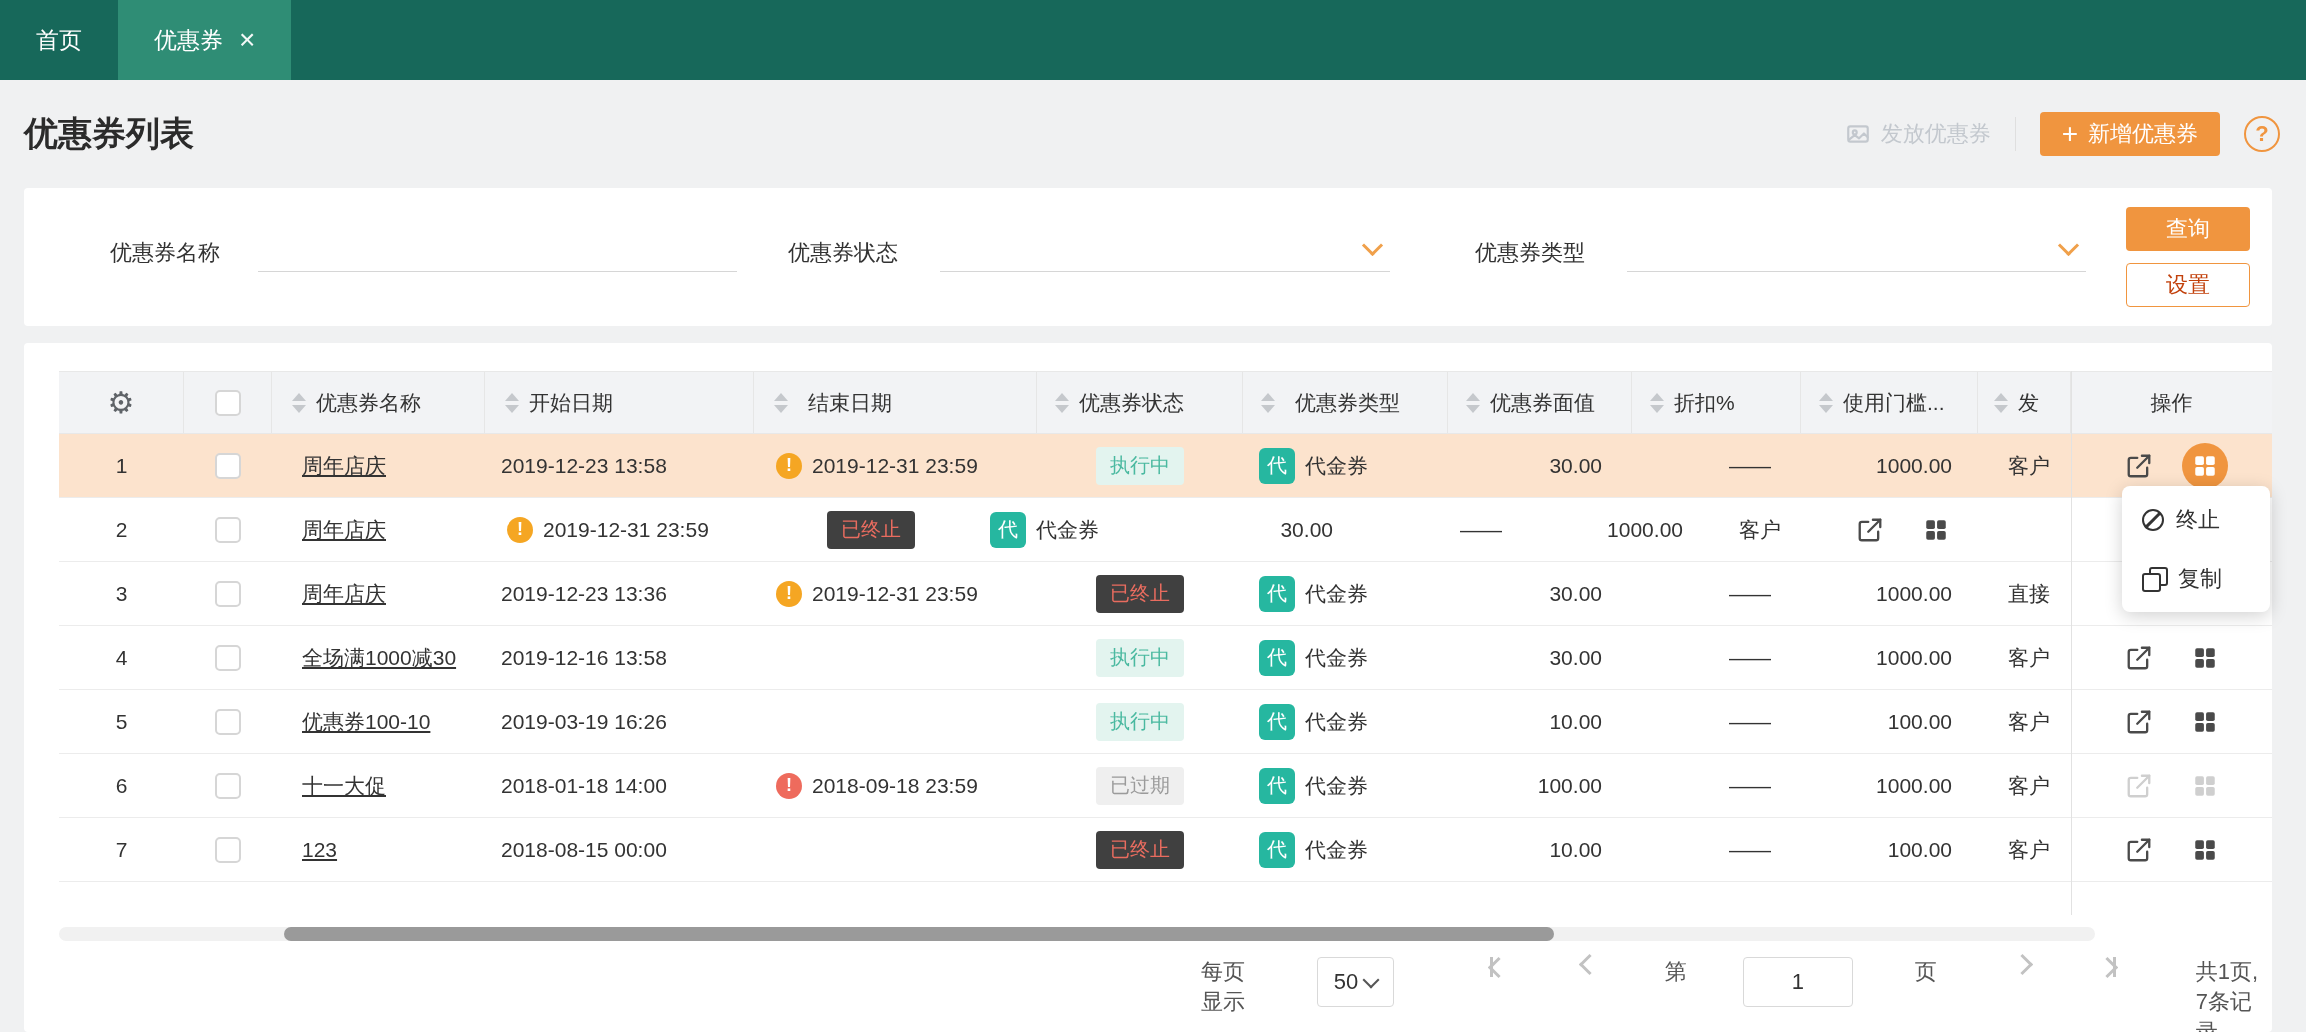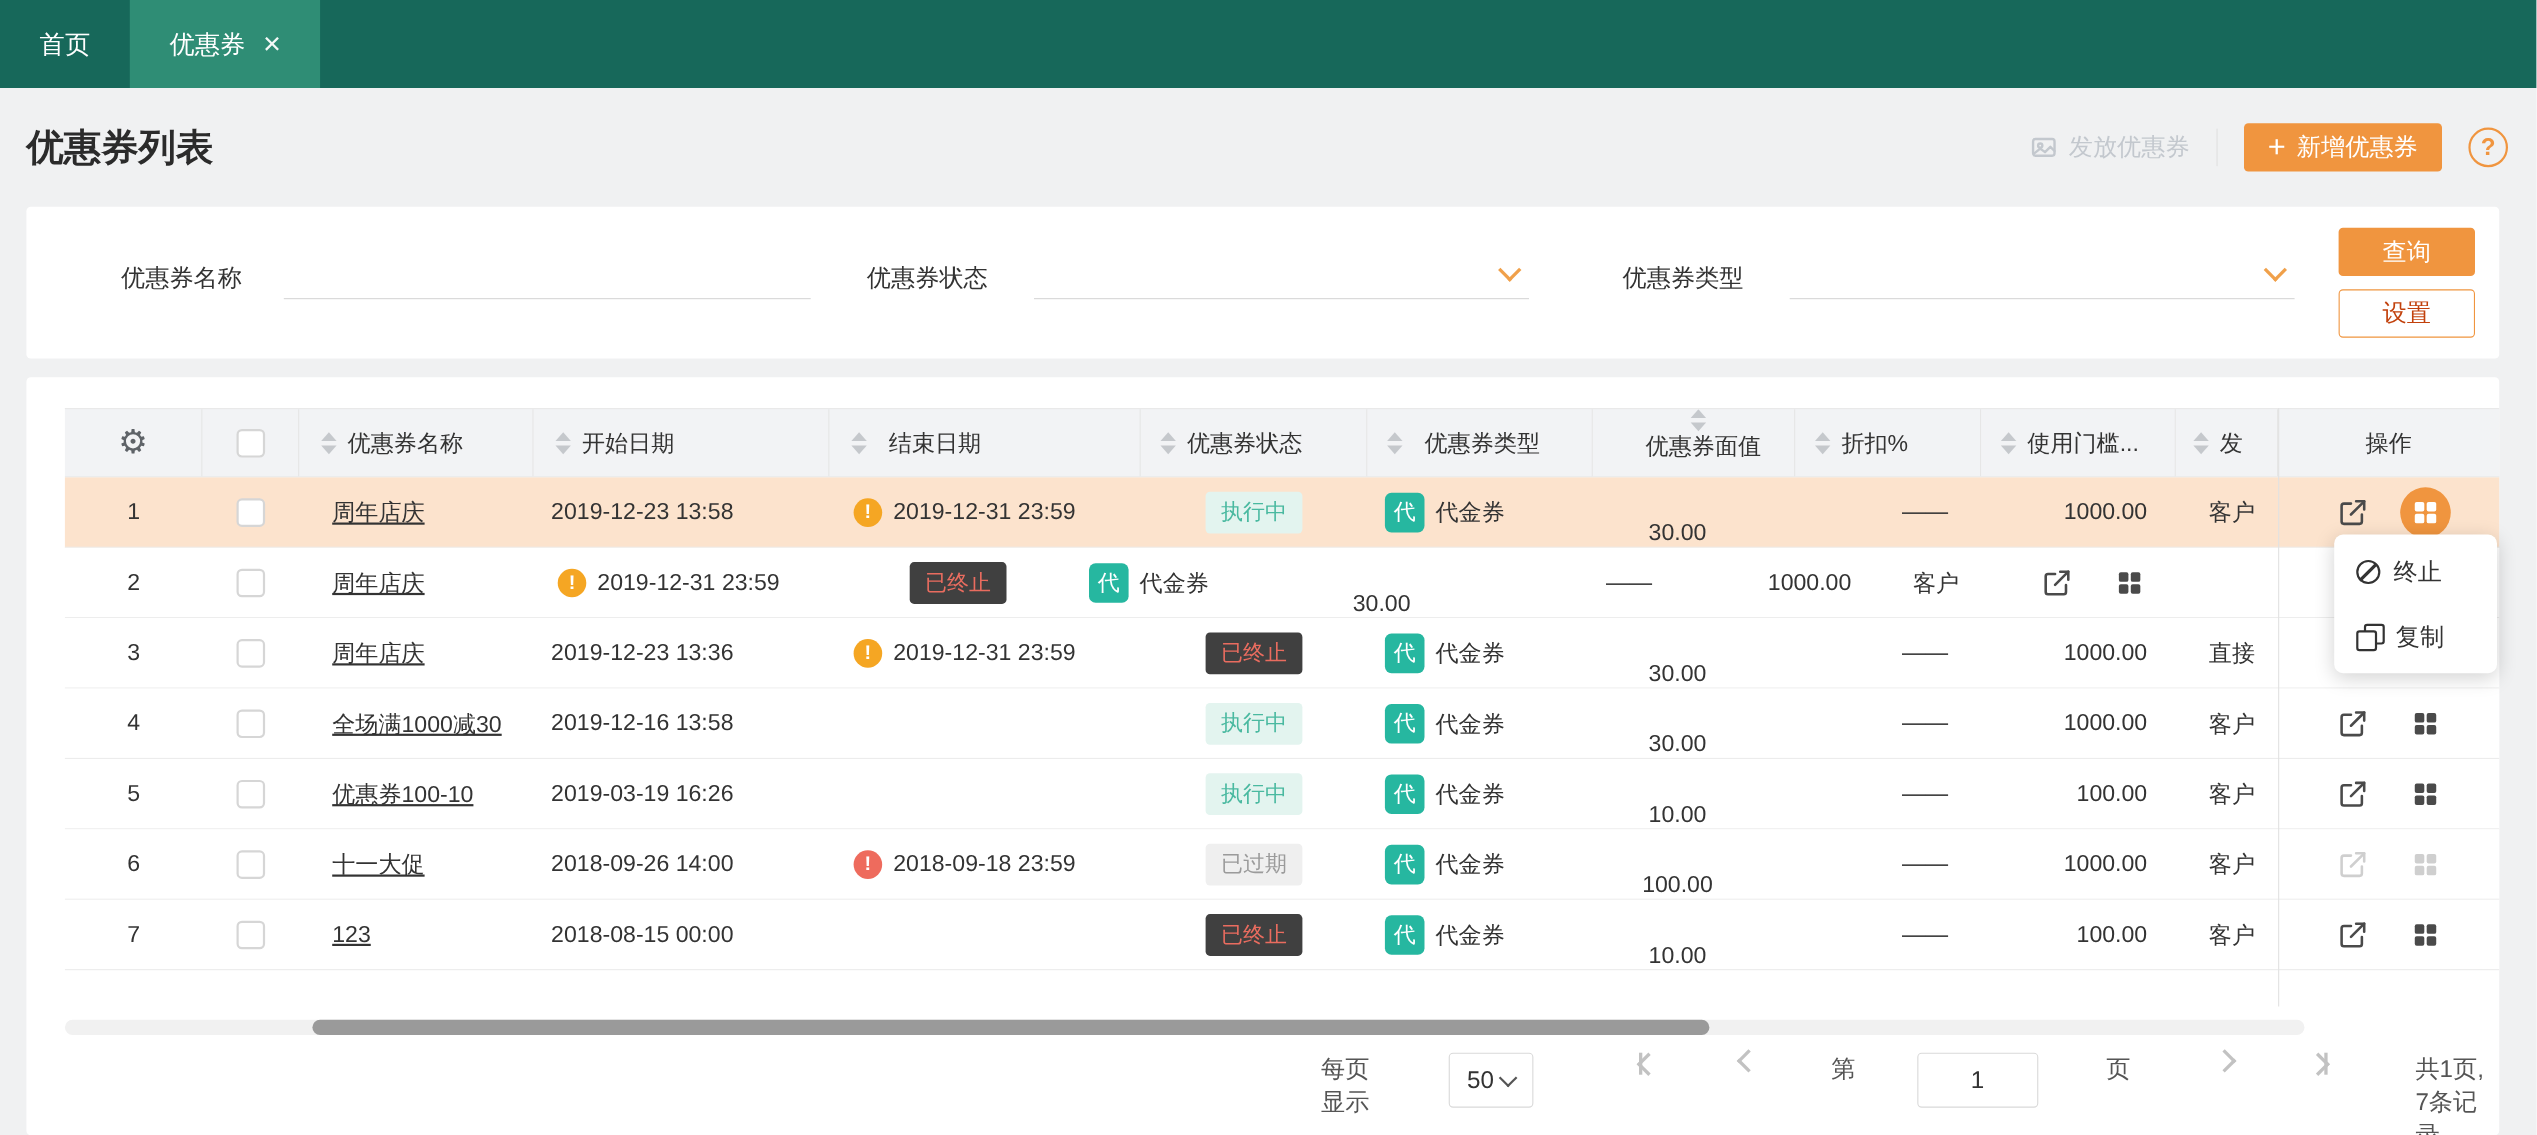--- a/index.html
+++ b/index.html
@@ -48,21 +48,21 @@
   .trow { display:flex; height:64px; border-bottom:1px solid #ececec; background:#fff; font-size:21px; }
   .trow.hl { background:#FCE3CD; }
   .cell { display:flex; align-items:center; height:100%; flex:none; overflow:hidden; white-space:nowrap; }
   .c0 { width:125px; justify-content:center; }
   .c1 { width:88px;  justify-content:center; }
   .c2 { width:213px; padding-left:30px; }
   .c3 { width:269px; padding-left:16px; }
   .c4 { width:283px; padding-left:22px; gap:10px; }
   .c5 { width:206px; justify-content:center; }
   .c6 { width:205px; padding-left:16px; gap:10px; }
-  .c7 { width:184px; justify-content:flex-end; padding-right:30px;flex-direction:column; }
+  .c7 { width:184px; justify-content:flex-end; padding-right:30px; }
   .c8 { width:169px; justify-content:flex-end; padding-right:30px; }
   .c9 { width:177px; justify-content:flex-end; padding-right:26px; }
   .c10{ width:93px;  padding-left:30px; }
   .c11{ width:201px; justify-content:center; gap:20px; }
   .thead .c2,.thead .c3,.thead .c4 { padding-left:20px; }
   .thead .c5,.thead .c6 { justify-content:flex-start; padding-left:18px; }
   .thead .c7,.thead .c8,.thead .c9 { justify-content:flex-start; padding-left:18px; padding-right:0; }
   .thead .c10 { padding-left:16px; }
   .thead .c11 { justify-content:center; }
 
@@ -458,21 +458,21 @@
     </div>
   </div>
           <div class="trow">
     <div class="cell c0">6</div>
     <div class="cell c1">
               <span class="cb"></span>
             </div>
     <div class="cell c2">
               <span class="link">十一大促</span>
             </div>
-    <div class="cell c3">2018-09-26 14:00</div>
+    <div class="cell c3">2018-01-18 14:00</div>
     <div class="cell c4">
               <span class="warn red"></span>
               <span>2018-09-18 23:59</span>
             </div>
     <div class="cell c5">
               <span class="badge expired">已过期</span>
             </div>
     <div class="cell c6">
               <span class="chip">代</span>
               <span>代金券</span>

